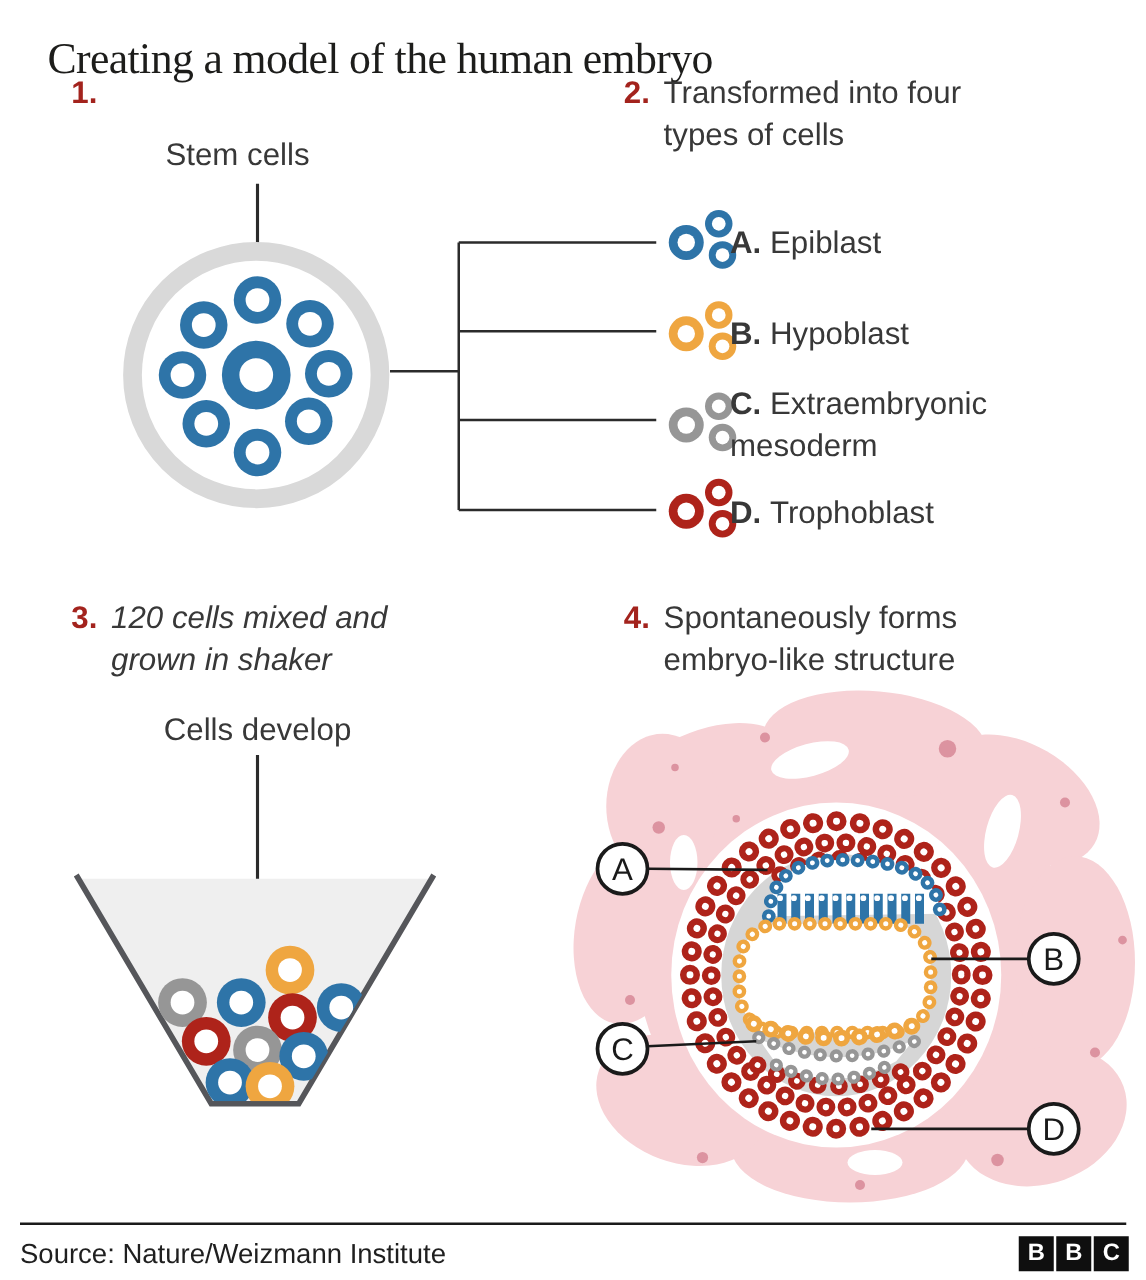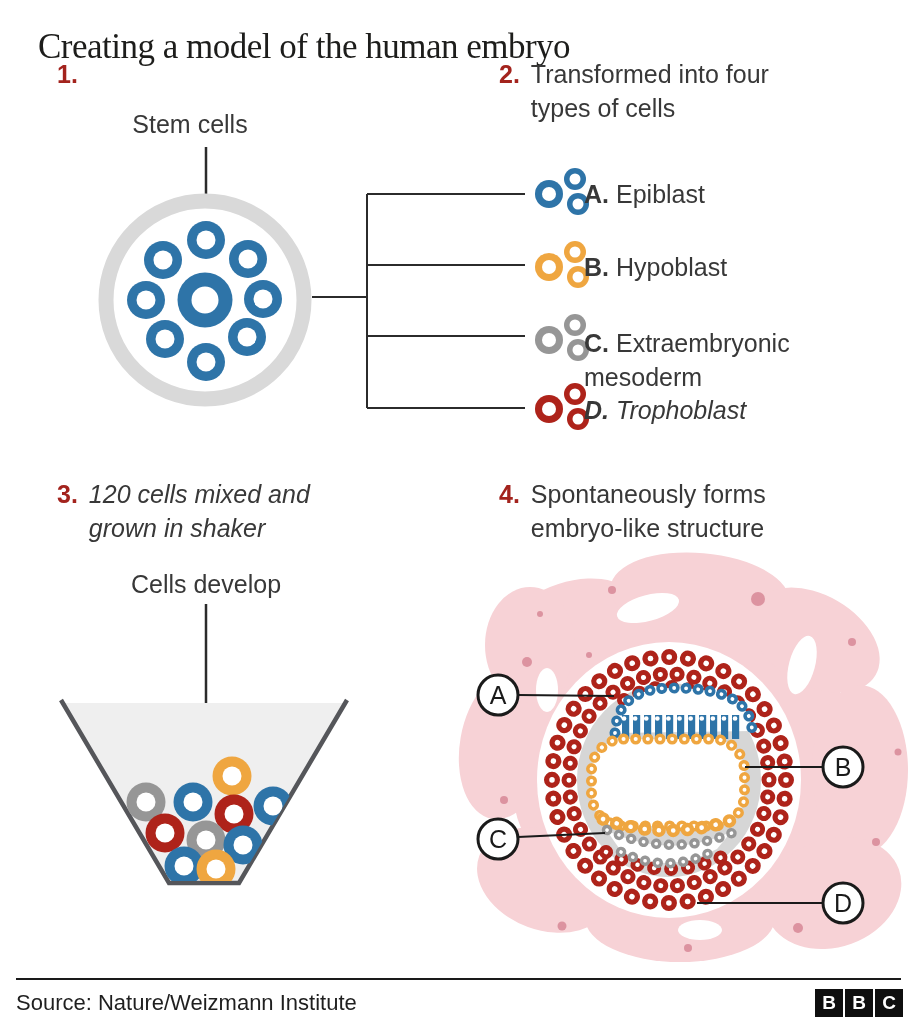--- a/index.html
+++ b/index.html
@@ -237,24 +237,24 @@
 
   <div class="lbl" style="left:84px;top:110px;width:212px;">Stem cells</div>
   <div class="lbl" style="left:96px;top:570px;width:220px;">Cells develop</div>
 
   <div class="ctype" style="top:177px;">
     <b>A.</b><span>Epiblast</span>
   </div>
   <div class="ctype" style="top:250px;">
     <b>B.</b><span>Hypoblast</span>
   </div>
-  <div class="ctype" style="top:306px;margin-top:20px;">
+  <div class="ctype" style="top:306px;">
     <b>C.</b><span>Extraembryonic mesoderm</span>
   </div>
-  <div class="ctype" style="top:393px;font-style:italic;">
+  <div class="ctype" style="top:393px;">
     <b>D.</b><span>Trophoblast</span>
   </div>
 
   <div class="rule"></div>
   <div class="source">Source: Nature/Weizmann Institute</div>
   <div class="bbc">
     <div class="sq">B</div>
     <div class="sq">B</div>
     <div class="sq">C</div>
   </div>

